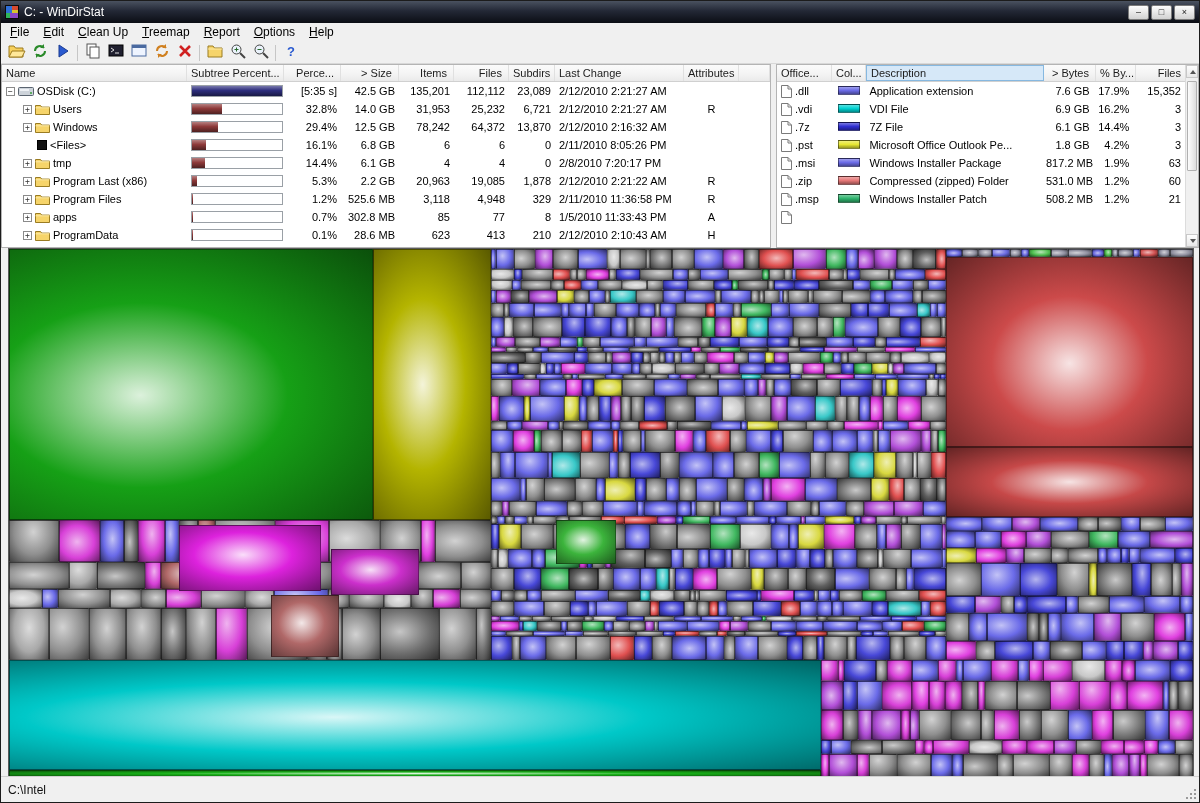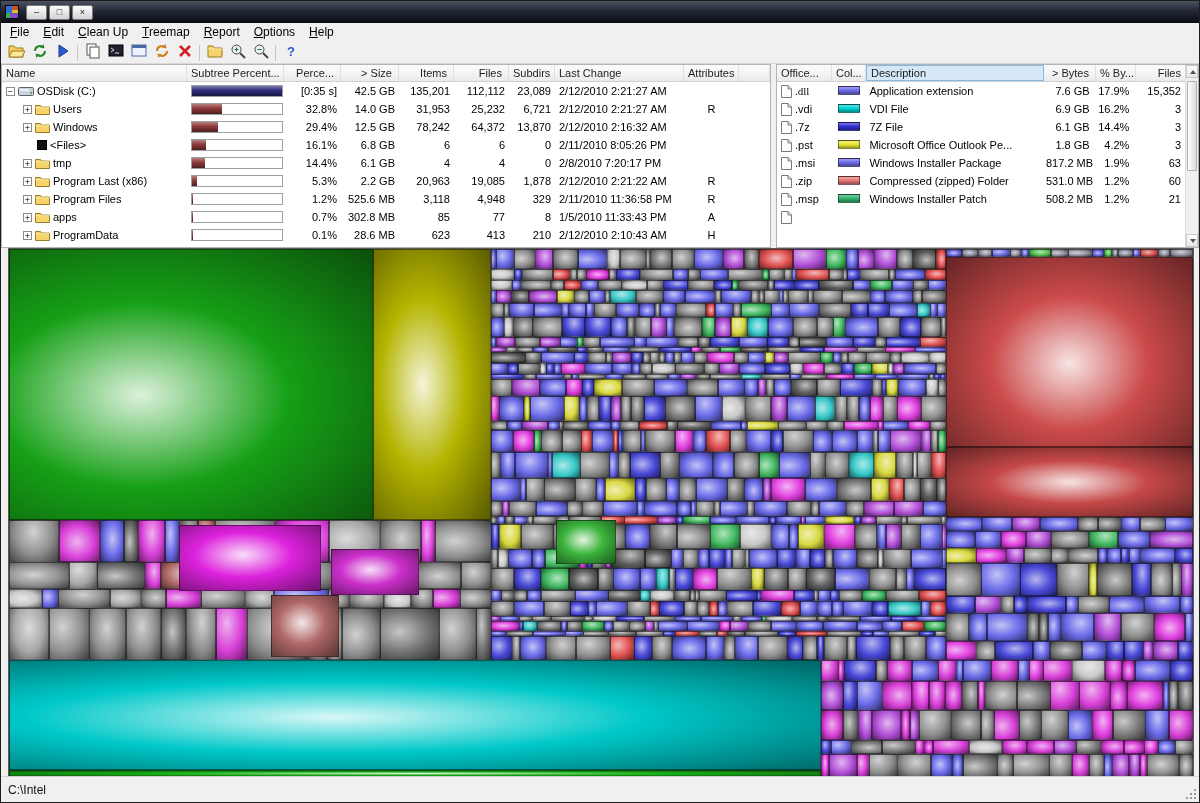--- a/index.html
+++ b/index.html
@@ -88,20 +88,21 @@
     <span class="app-icon">
         <svg width="14" height="14" viewBox="0 0 14 14">
           <rect width="14" height="14" fill="#0a0a0a"></rect>
           <rect x="1" y="1" width="6" height="7" fill="#2f6fd6"></rect>
           <rect x="7" y="1" width="6" height="4" fill="#d64a2f"></rect>
           <rect x="7" y="5" width="6" height="3" fill="#d6c22f"></rect>
           <rect x="1" y="8" width="4" height="5" fill="#2fb45a"></rect>
           <rect x="5" y="8" width="8" height="5" fill="#8a46c8"></rect>
         </svg>
       </span>
+    <span class="title-text">C: - WinDirStat</span>
     <span class="title-btns" id="title-btns" style="display: inline-flex;">
         <span class="tbtn">–</span>
         <span class="tbtn">□</span>
         <span class="tbtn">×</span>
       </span>
   </div>
 
   <div class="menubar" id="menubar">
       <span class="menu-item"><u>F</u>ile</span>
       <span class="menu-item"><u>E</u>dit</span>
@@ -219,21 +220,21 @@
                   <circle cx="13" cy="8" r="1" fill="#3aa03a"></circle>
                 </svg>
               </span>
               <span>OSDisk (C:)</span>
             </div>
             <div class="cell" style="width: 97px;">
               <div class="bar-track">
                 <div class="bar-fill" style="width: 100%; background: linear-gradient(rgb(119, 119, 171), rgb(46, 46, 125) 45%, rgb(25, 25, 69));"></div>
               </div>
             </div>
-            <div class="cell r" style="width: 57px;">[0:35 s]</div>
+            <div class="cell r" style="width: 57px;">[5:35 s]</div>
             <div class="cell r" style="width: 58px;">42.5 GB</div>
             <div class="cell r" style="width: 55px;">135,201</div>
             <div class="cell r" style="width: 55px;">112,112</div>
             <div class="cell r" style="width: 46px;">23,089</div>
             <div class="cell " style="width: 129px;">2/12/2010 2:21:27 AM</div>
             <div class="cell c" style="width: 55px;"></div>
           </div>
           <div class="row">
             <div class="cell name-cell" style="width: 185px;">
               <span class="indent"></span>
@@ -441,21 +442,21 @@
           <div class="hcell " style="width: 55px;">Office...</div>
           <div class="hcell " style="width: 34px;">Col...</div>
           <div class="hcell sel" style="width: 178px;">Description</div>
           <div class="hcell r" style="width: 52px;">&gt; Bytes</div>
           <div class="hcell r" style="width: 40px;">% By...</div>
           <div class="hcell r" style="width: 52px;">Files</div>
           <div class="hcell hfill"></div>
         </div>
       <div class="rows" id="ext-rows" style="right:13px;">
           <div class="row">
-            <div class="cell name-cell" style="width: 55px; font-family: Liberation Serif, serif;">
+            <div class="cell name-cell" style="width: 55px;">
               <span class="ext-icon">
                 <svg width="11" height="13" viewBox="0 0 11 13">
                   <path d="M0.5 0.5h6.5l3.5 3.5v8.5H0.5z" fill="#fff" stroke="#7a7a7a"></path>
                   <path d="M7 0.5V4h3.5" fill="none" stroke="#7a7a7a"></path>
                 </svg>
               </span>
               <span>.dll</span>
             </div>
             <div class="cell c" style="width: 34px;"><span class="swatch" style="background: linear-gradient(rgb(159, 159, 239), rgb(107, 107, 230) 50%, rgb(70, 70, 150));"></span></div>
             <div class="cell " style="width: 178px;">Application extension</div>

